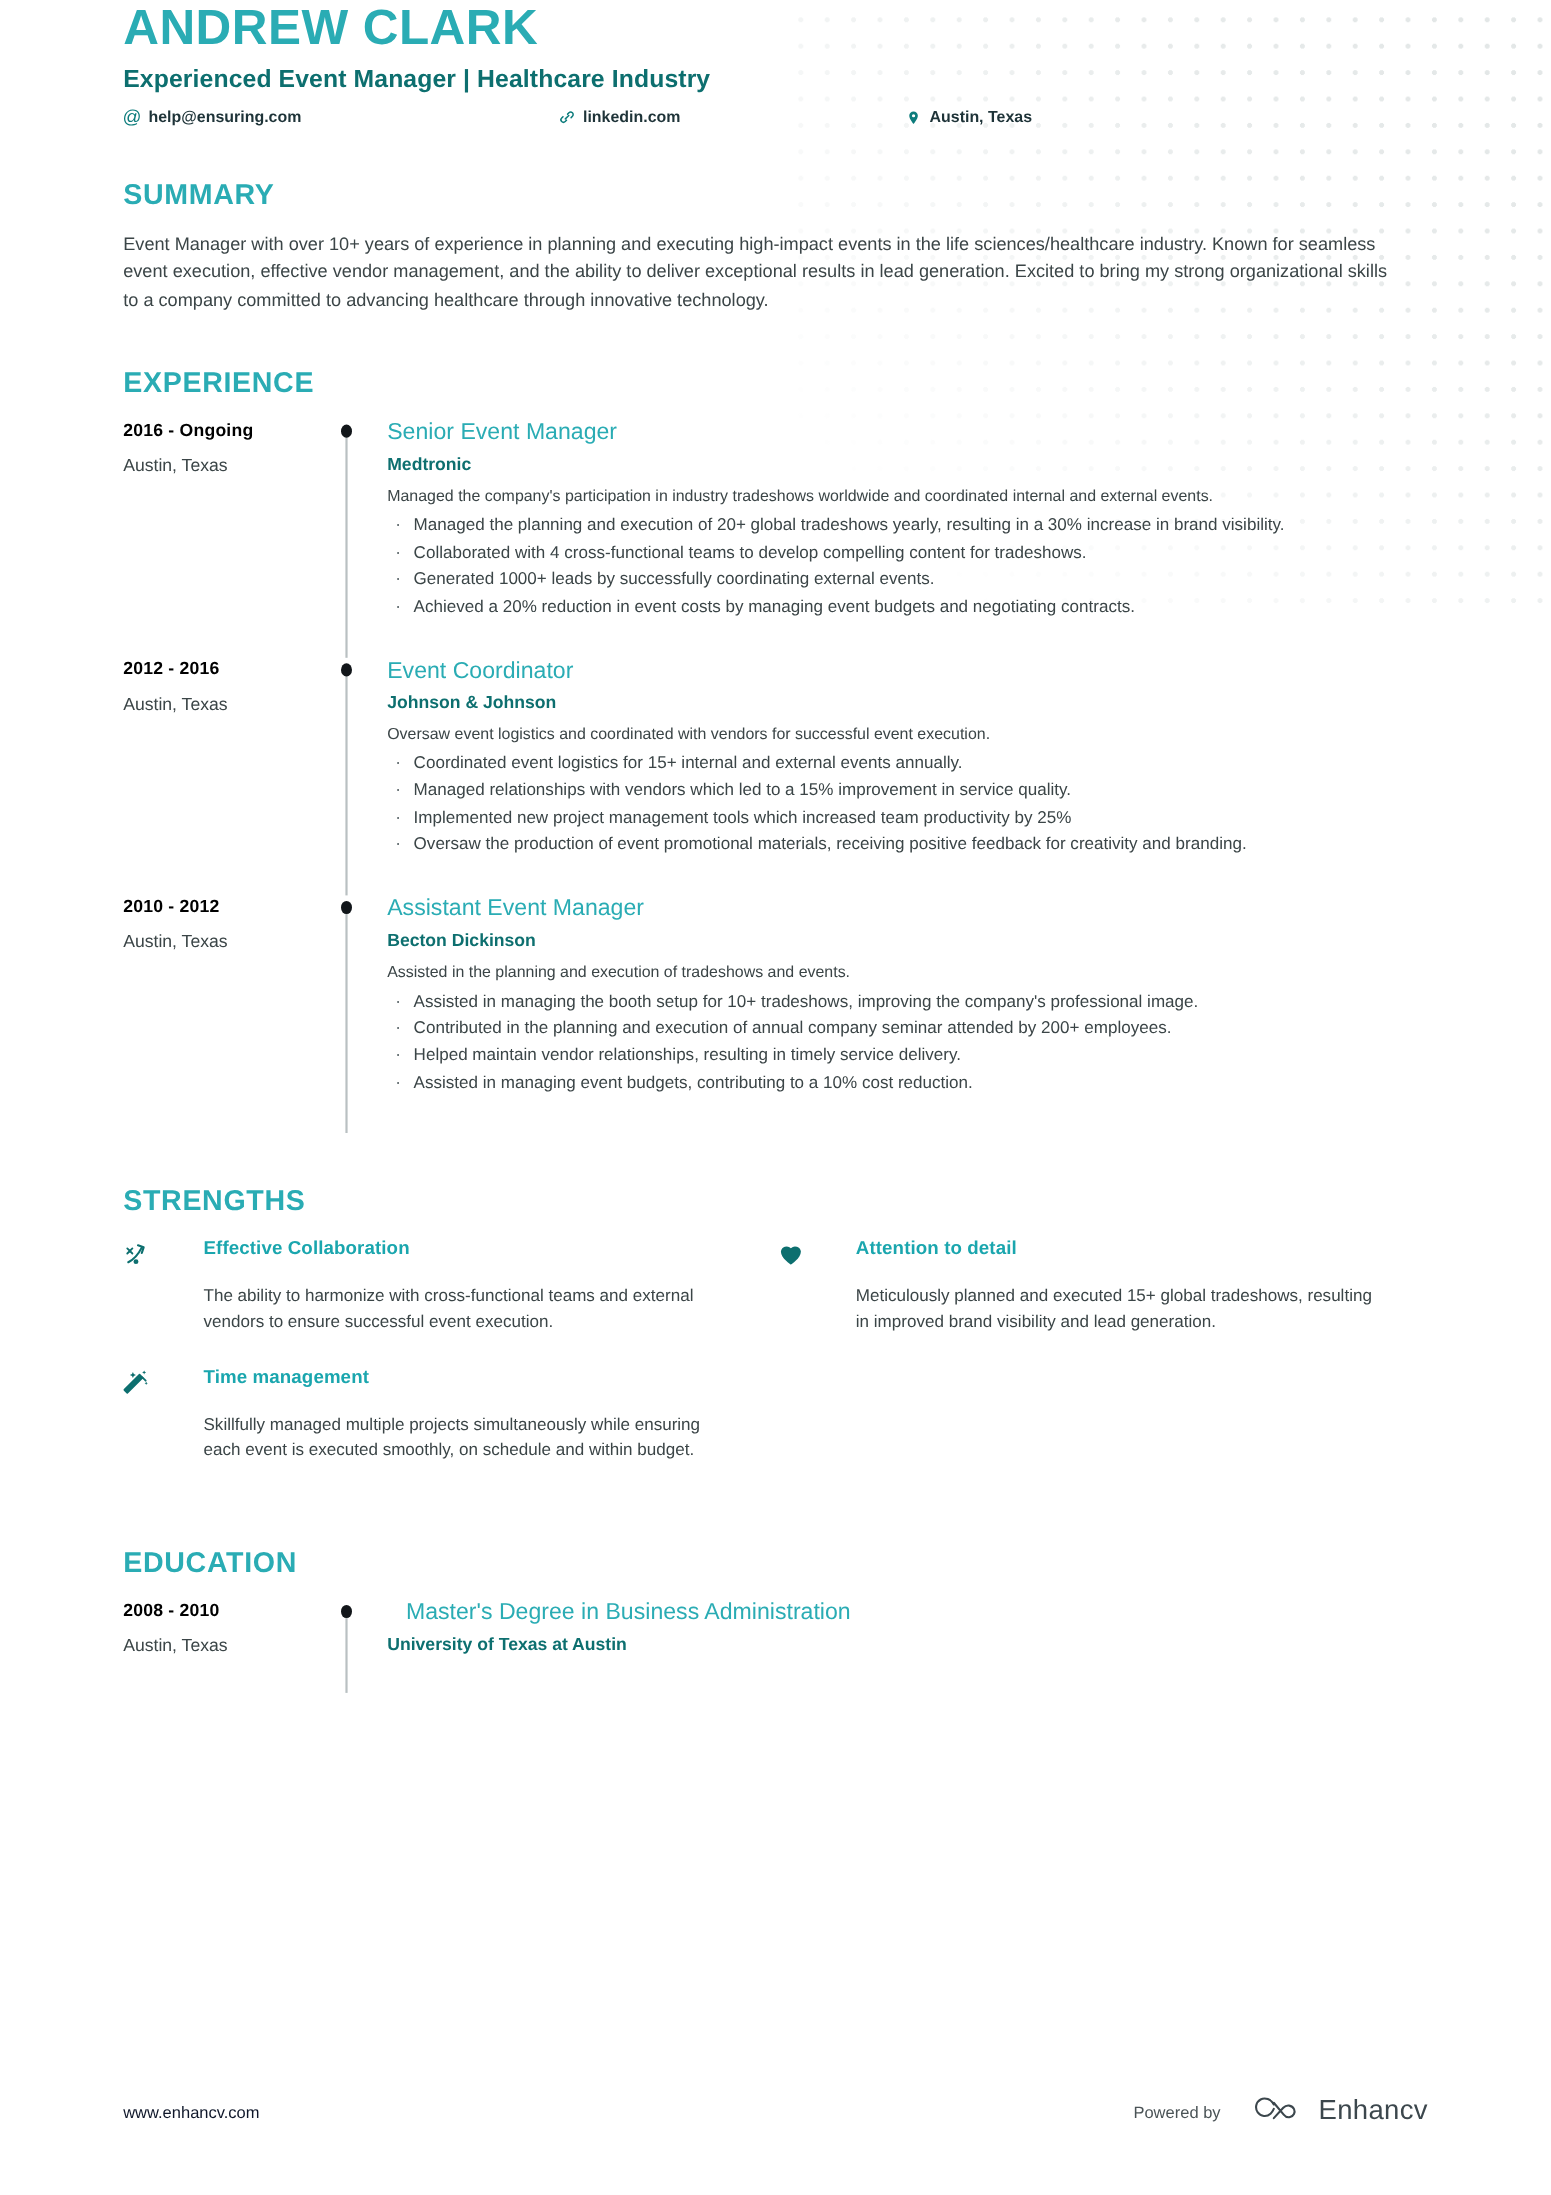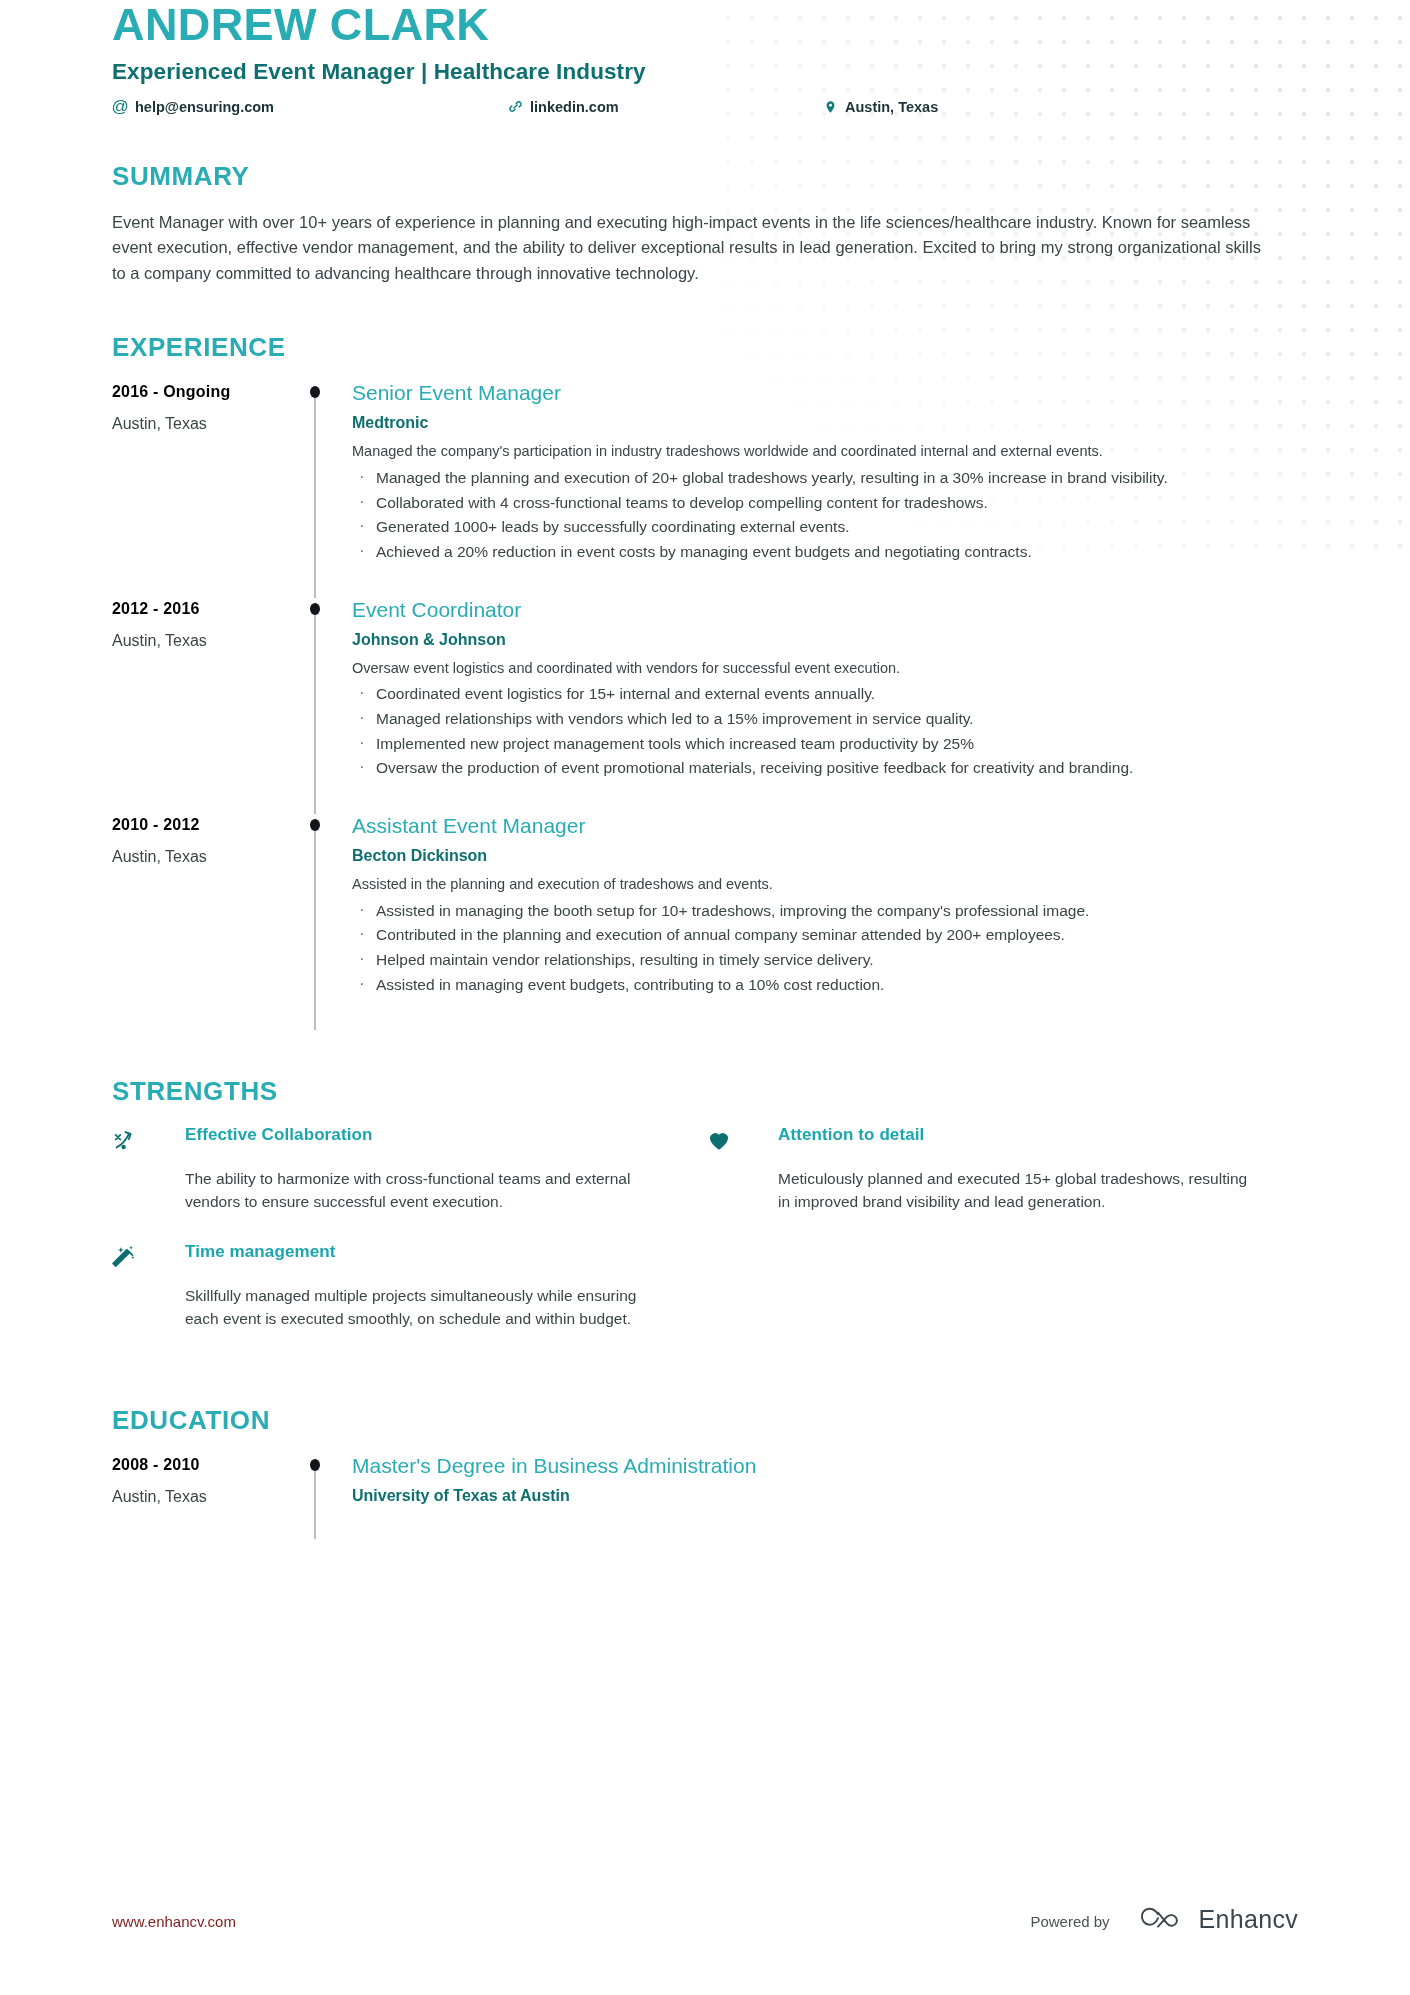--- a/index.html
+++ b/index.html
@@ -225,20 +225,21 @@
     line-height: 1.48;
     margin-top: 23px;
     max-width: 480px;
   }
 
   
   .edu-role {
     font-size: 21px;
     color: #2aacb4;
     line-height: 1.15;
+    margin-left: 17px;
   }
   .edu-school {
     font-size: 16px;
     font-weight: bold;
     color: #0d6f6f;
     margin-top: 9px;
   }
 
   
   .footer {
@@ -246,21 +247,21 @@
     left: 112px;
     right: 112px;
     bottom: 58px;
     display: flex;
     align-items: center;
     justify-content: space-between;
     z-index: 2;
   }
   .footer-url {
     font-size: 15px;
-    color: #7f1d1d;
+    color: #0f172a;
   }
   .footer-right {
     display: flex;
     align-items: center;
     gap: 22px;
   }
   .powered-by {
     font-size: 15px;
     color: #4a5356;
   }

